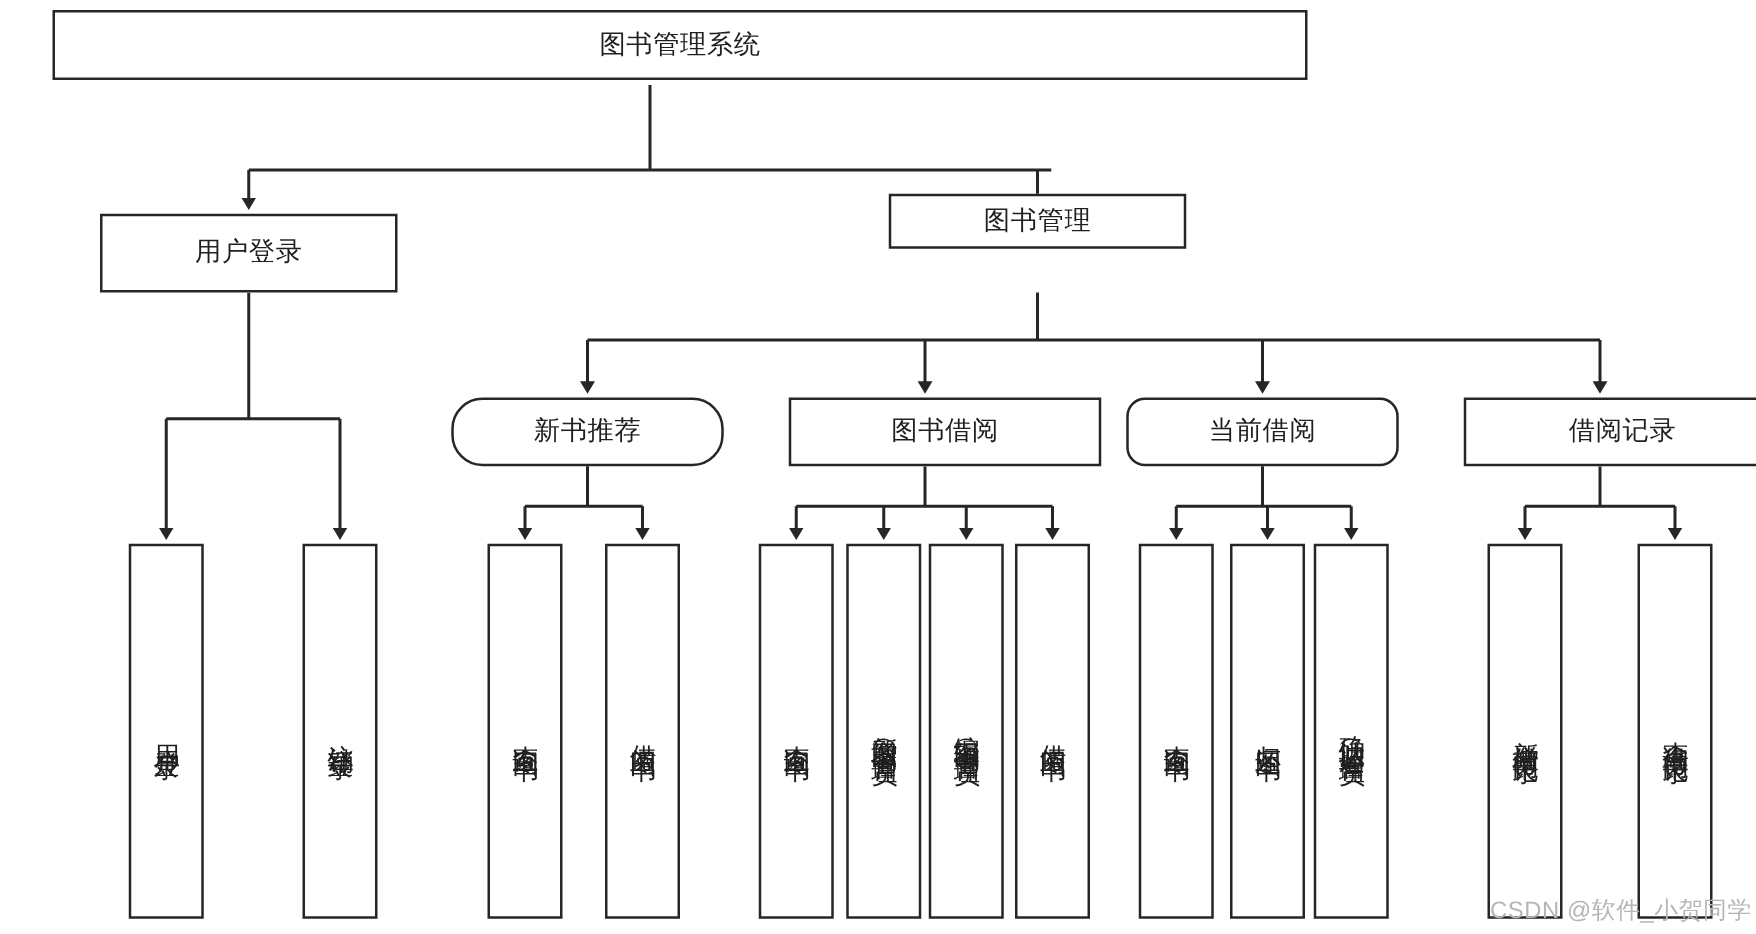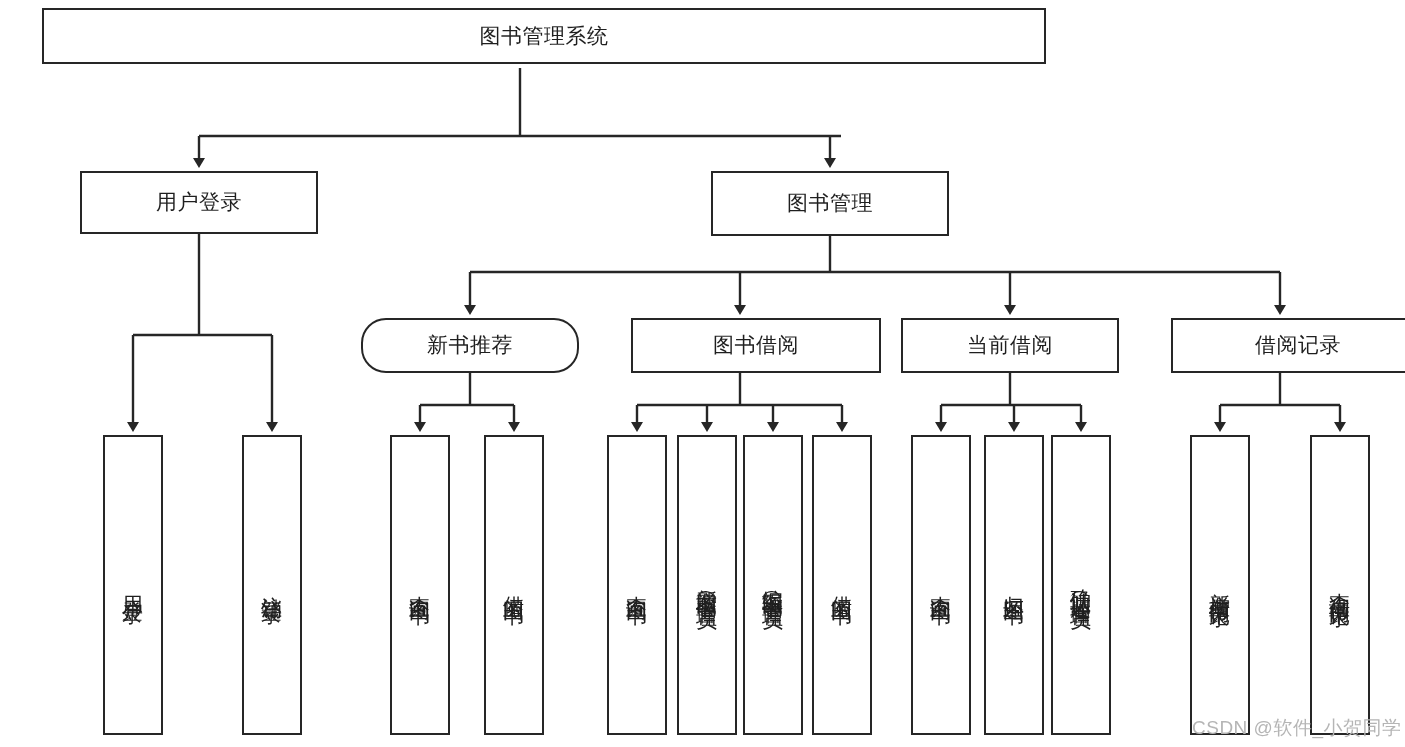--- a/index.html
+++ b/index.html
@@ -116,31 +116,31 @@
     </g>
   </svg>
 
   <div class="node-box root-box" style="left:18px; top:8px; width:1004px; height:56px;margin-left:24px;">
     <span class="node-label">图书管理系统</span>
   </div>
 
   <div class="node-box level2-box" style="left:80px; top:171px; width:238px; height:63px;">
     <span class="node-label">用户登录</span>
   </div>
-  <div class="node-box level2-box" style="left:711px; top:171px; width:238px; height:65px;">
+  <div class="node-box level2-box" style="left:711px; top:155px; width:238px; height:44px;">
     <span class="node-label">图书管理</span>
   </div>
 
   <div class="node-box level3-box" style="left:361px; top:318px; width:218px; height:55px;border-radius:25px;">
     <span class="node-label">新书推荐</span>
   </div>
   <div class="node-box level3-box" style="left:631px; top:318px; width:250px; height:55px;">
     <span class="node-label">图书借阅</span>
   </div>
-  <div class="node-box level3-box" style="left:901px; top:318px; width:218px; height:55px;">
+  <div class="node-box level3-box" style="left:901px; top:318px; width:218px; height:55px;border-radius:15px;">
     <span class="node-label">当前借阅</span>
   </div>
   <div class="node-box level3-box" style="left:1171px; top:318px; width:254px; height:55px;">
     <span class="node-label">借阅记录</span>
   </div>
 
   <div class="node-box leaf-box" style="left:103px; top:435px; width:60px; height:300px;">
     <span class="node-label">用户登录</span>
   </div>
   <div class="node-box leaf-box" style="left:242px; top:435px; width:60px; height:300px;">

